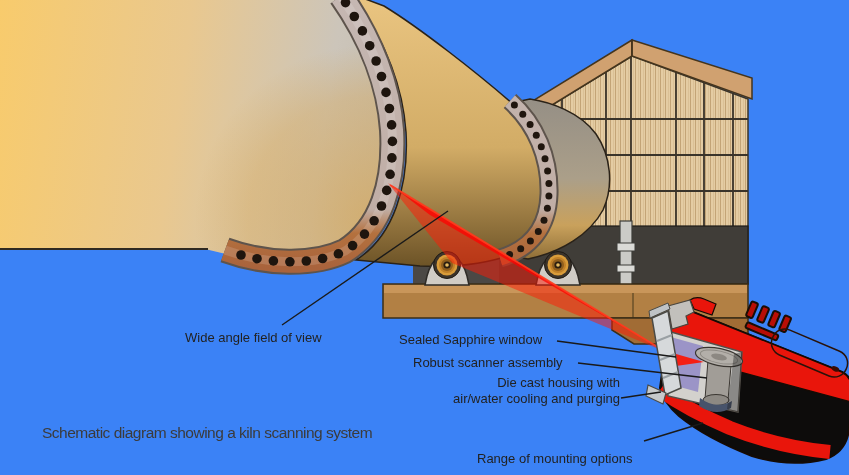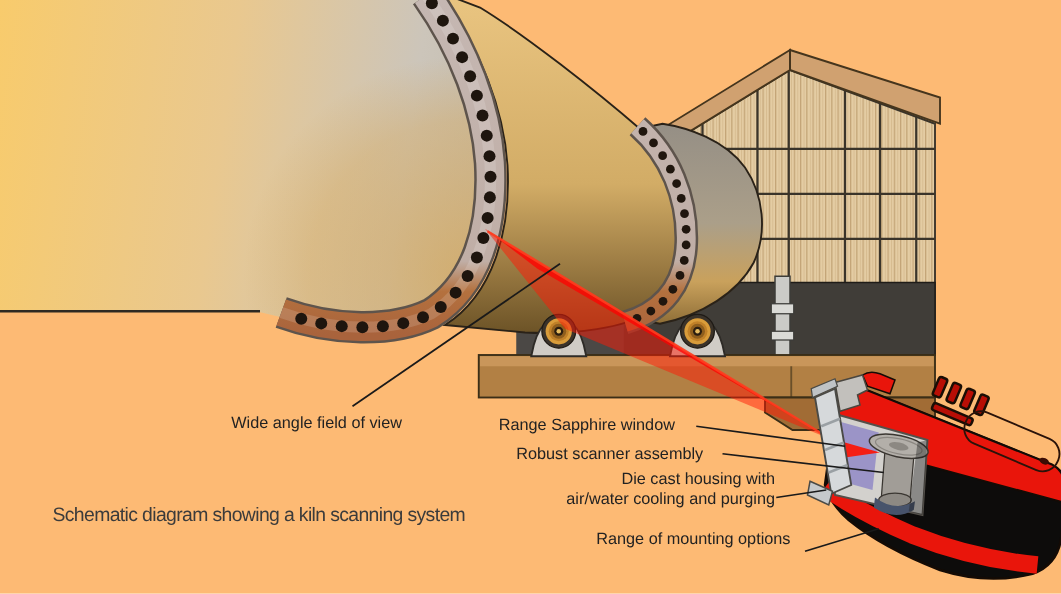--- a/index.html
+++ b/index.html
@@ -1,21 +1,21 @@
 <!DOCTYPE html>
 <html style="--beam-red: #ff1a05; --scanner-red: #e9150b; --scanner-body-black: #0d0c0b; --kiln-yellow: #f8cb6c; --kiln-face-gray: #c6bfb3; --flange-gray: #c2b6b0; --flange-shadow-brown: #b0703d; --building-wall-tan: #e4cca3; --roof-tan: #d0a170; --plinth-dark: #403d38; --wood-base-brown: #b28044; --roller-gold: #d99c3a; --sapphire-gray: #d6d9db;"><head>
 <meta charset="utf-8">
 <style>
   html,body{margin:0;padding:0;background:#fff;}
-  #stage{position:relative;width:849px;height:475px;background:#fdba74;overflow:hidden;
+  #stage{position:relative;width:849px;height:475px;background:#3b82f6;overflow:hidden;
          font-family:"Liberation Sans", sans-serif;}
   #scene{position:absolute;left:0;top:0;}
   .lbl{position:absolute;font-size:13px;color:#222;white-space:nowrap;line-height:1.2;}
   .lbl.center{text-align:right;white-space:pre-line;}
-  #caption{position:absolute;left:42px;top:404px;font-size:15.5px;letter-spacing:-0.5px;
+  #caption{position:absolute;left:42px;top:424px;font-size:15.5px;letter-spacing:-0.5px;
            color:#3b3b3b;}
 </style>
 </head>
 <body>
 
 <div id="stage">
 <svg id="scene" width="849" height="475" viewBox="0 0 849 475" xmlns="http://www.w3.org/2000/svg">
   <defs>
     <linearGradient id="faceGrad" x1="0" y1="0" x2="420" y2="60" gradientUnits="userSpaceOnUse">
       <stop offset="0" stop-color="#f8cb6c"></stop>
@@ -223,19 +223,19 @@
   <g stroke="#1a1a1a" stroke-width="1.4">
     <line x1="282" y1="325" x2="448" y2="211"></line>
     <line x1="557" y1="341" x2="676" y2="357"></line>
     <line x1="578" y1="363" x2="707" y2="378"></line>
     <line x1="621" y1="398" x2="661" y2="392"></line>
     <line x1="644" y1="441" x2="703" y2="423"></line>
   </g>
 </svg>
 
 <div class="lbl" style="left:185px;top:330px;">Wide angle field of view</div>
-<div class="lbl" style="left:399px;top:332px;">Range Sapphire window</div>
+<div class="lbl" style="left:399px;top:332px;">Sealed Sapphire window</div>
 <div class="lbl" style="left:413px;top:355px;">Robust scanner assembly</div>
 <div class="lbl center" style="left:428px;top:375px;width:192px;">Die cast housing with
 air/water cooling and purging</div>
-<div class="lbl" style="left:477px;top:423px;">Range of mounting options</div>
+<div class="lbl" style="left:477px;top:451px;">Range of mounting options</div>
 <div id="caption">Schematic diagram showing a kiln scanning system</div>
 </div>
 
 </body></html>

